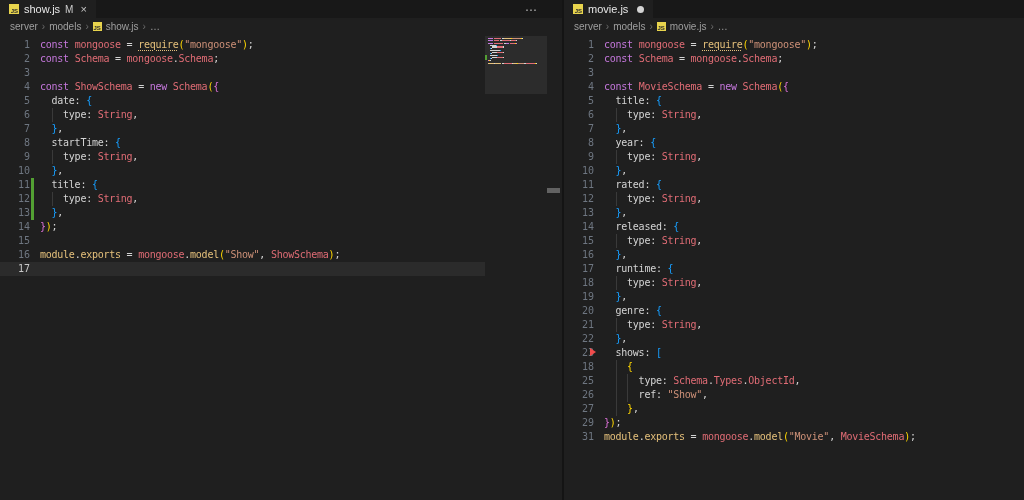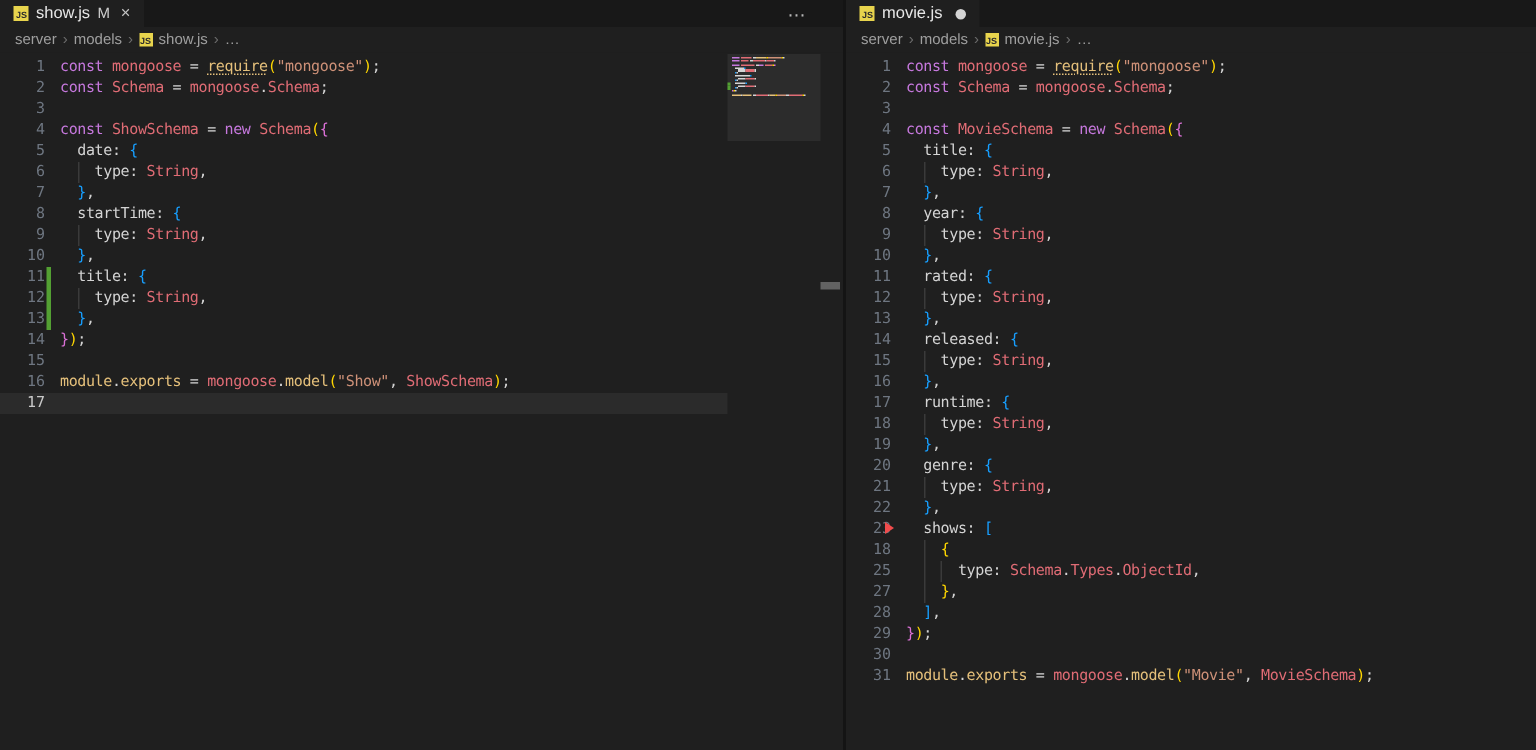--- a/index.html
+++ b/index.html
@@ -263,23 +263,22 @@
           <div class="code-row"><span class="num">16</span><span class="ltext"><span style="color: rgb(212, 212, 212);">  </span><span style="color: rgb(23, 159, 255);">}</span><span style="color: rgb(212, 212, 212);">,</span></span></div>
           <div class="code-row"><span class="num">17</span><span class="ltext"><span style="color: rgb(212, 212, 212); text-align: center;">  runtime: </span><span style="color: rgb(23, 159, 255);">{</span></span></div>
           <div class="code-row"><span class="num">18</span><span class="ltext"><i class="guide" style="left: 21.54px;"></i><span style="color: rgb(212, 212, 212);">    type: </span><span style="color: rgb(224, 108, 117);">String</span><span style="color: rgb(212, 212, 212);">,</span></span></div>
           <div class="code-row"><span class="num">19</span><span class="ltext"><span style="color: rgb(212, 212, 212);">  </span><span style="color: rgb(23, 159, 255);">}</span><span style="color: rgb(212, 212, 212);">,</span></span></div>
           <div class="code-row"><span class="num">20</span><span class="ltext"><span style="color: rgb(212, 212, 212);">  genre: </span><span style="color: rgb(23, 159, 255);">{</span></span></div>
           <div class="code-row"><span class="num">21</span><span class="ltext"><i class="guide" style="left: 21.54px;"></i><span style="color: rgb(212, 212, 212);">    type: </span><span style="color: rgb(224, 108, 117);">String</span><span style="color: rgb(212, 212, 212);">,</span></span></div>
           <div class="code-row"><span class="num">22</span><span class="ltext"><span style="color: rgb(212, 212, 212);">  </span><span style="color: rgb(23, 159, 255);">}</span><span style="color: rgb(212, 212, 212);">,</span></span></div>
           <div class="code-row"><span class="num">23</span><span class="ltext"><span style="color: rgb(212, 212, 212); text-align: right;">  shows: </span><span style="color: rgb(23, 159, 255);">[</span></span></div>
           <div class="code-row"><span class="num">18</span><span class="ltext"><i class="guide" style="left: 21.54px;"></i><span style="color: rgb(212, 212, 212);">    </span><span style="color: rgb(255, 215, 0);">{</span></span></div>
           <div class="code-row"><span class="num">25</span><span class="ltext"><i class="guide" style="left: 21.54px;"></i><i class="guide" style="left: 33.08px;"></i><span style="color: rgb(212, 212, 212);">      type: </span><span style="color: rgb(224, 108, 117);">Schema</span><span style="color: rgb(212, 212, 212);">.</span><span style="color: rgb(224, 108, 117);">Types</span><span style="color: rgb(212, 212, 212);">.</span><span style="color: rgb(224, 108, 117);">ObjectId</span><span style="color: rgb(212, 212, 212);">,</span></span></div>
+          <div class="code-row"><span class="num">26</span><span class="ltext"><i class="guide" style="left: 21.54px;"></i><i class="guide" style="left: 33.08px;"></i><span style="color: rgb(212, 212, 212);">      ref: </span><span style="color: rgb(206, 145, 120);">"Show"</span><span style="color: rgb(212, 212, 212);">,</span></span></div>
           <div class="code-row"><span class="num">27</span><span class="ltext"><i class="guide" style="left: 21.54px;"></i><span style="color: rgb(212, 212, 212);">    </span><span style="color: rgb(255, 215, 0);">}</span><span style="color: rgb(212, 212, 212);">,</span></span></div>
-          <div class="code-row"><span class="num">28</span><span class="ltext"><span style="color: rgb(212, 212, 212);">  </span><span style="color: rgb(23, 159, 255);">]</span><span style="color: rgb(212, 212, 212);">,</span></span></div>
           <div class="code-row"><span class="num">29</span><span class="ltext"><span style="color: rgb(218, 112, 214);">}</span><span style="color: rgb(255, 215, 0);">)</span><span style="color: rgb(212, 212, 212);">;</span></span></div>
-          <div class="code-row"><span class="num">30</span><span class="ltext"></span></div>
           <div class="code-row"><span class="num">31</span><span class="ltext"><span style="color: rgb(229, 192, 123);">module</span><span style="color: rgb(212, 212, 212);">.</span><span style="color: rgb(229, 192, 123);">exports</span><span style="color: rgb(212, 212, 212);"> = </span><span style="color: rgb(224, 108, 117);">mongoose</span><span style="color: rgb(212, 212, 212);">.</span><span style="color: rgb(229, 192, 123);">model</span><span style="color: rgb(255, 215, 0);">(</span><span style="color: rgb(206, 145, 120);">"Movie"</span><span style="color: rgb(212, 212, 212);">, </span><span style="color: rgb(224, 108, 117);">MovieSchema</span><span style="color: rgb(255, 215, 0);">)</span><span style="color: rgb(212, 212, 212);">;</span></span></div>
         </div>
       <div class="gutter-marker" style="border-left-color: rgb(241, 76, 76); top: 313px;"></div>
     </div>
   </section>
 
 </div>
 
 </body></html>

